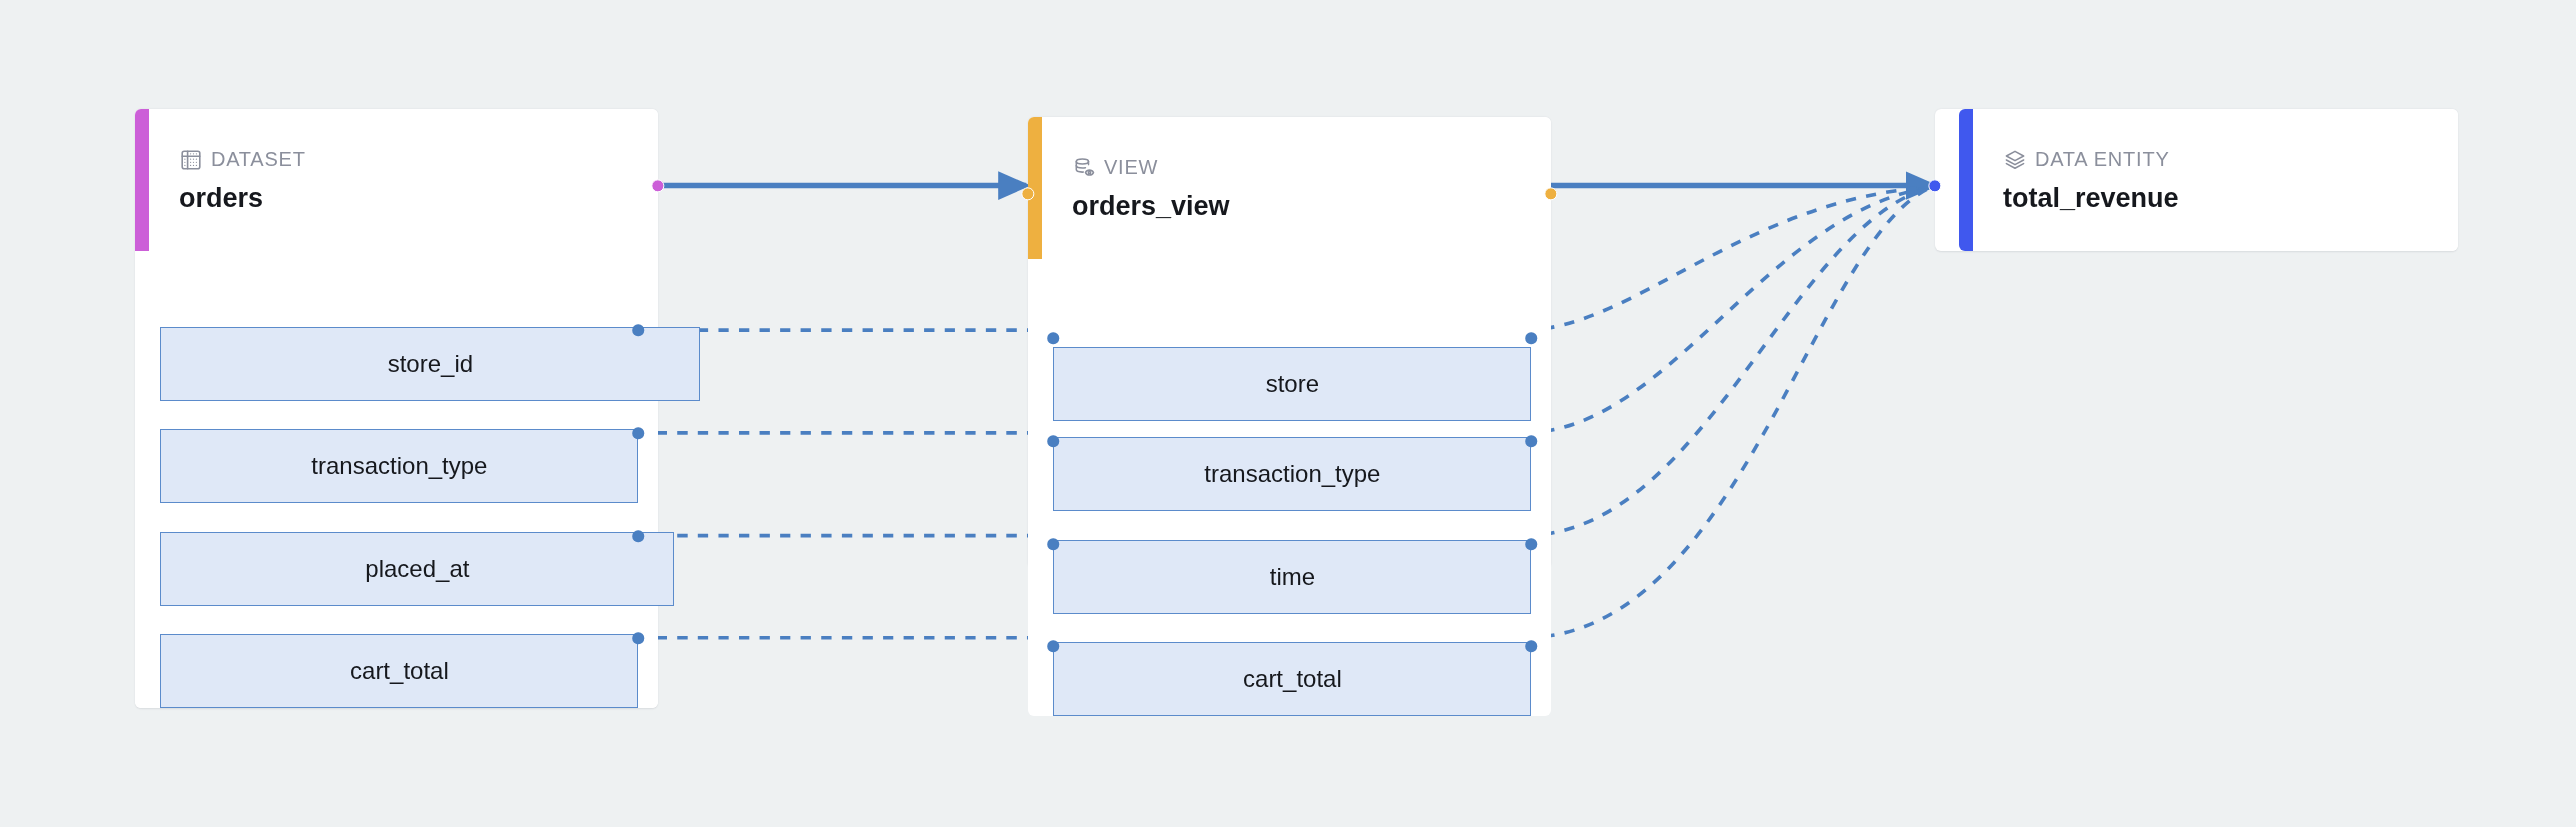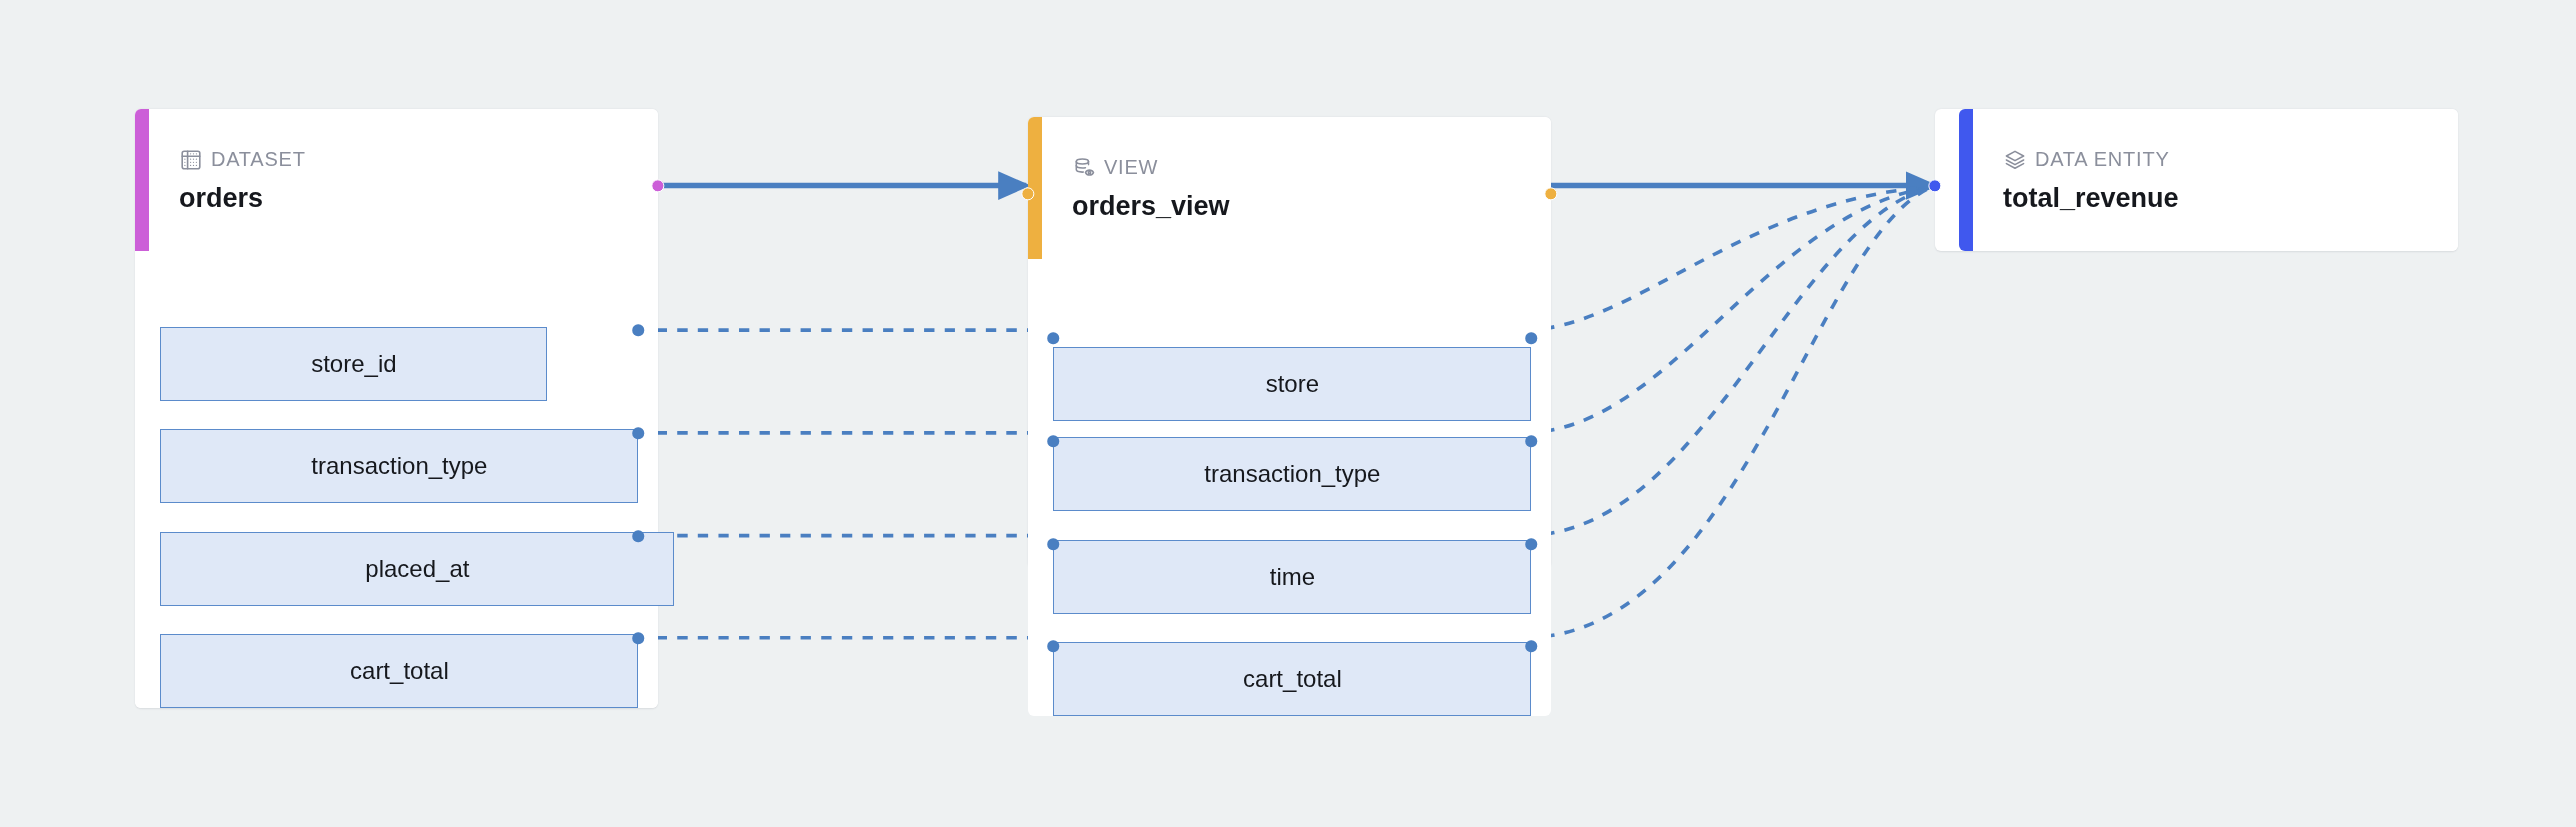--- a/index.html
+++ b/index.html
@@ -221,21 +221,21 @@
               <circle cx="17.4" cy="5.8" r="0.62" fill="#8b8f9c" stroke="none"></circle>
             </svg>
           </span>
           <span class="node-kind-label">DATASET</span>
         </div>
         <div class="node-title">orders</div>
       </div>
     </div>
 
     <div class="node-body" style="height:457px;">
-      <div class="field" style="left:25.4px; top:76px; width:387px;">
+      <div class="field" style="left:25.4px; top:76px; width:540px;">
         <span class="field-label">store_id</span>
       </div>
       <div class="field" style="left:25.4px; top:178px; width:478px;">
         <span class="field-label">transaction_type</span>
       </div>
       <div class="field" style="left:25.4px; top:281px; width:514px;">
         <span class="field-label">placed_at</span>
       </div>
       <div class="field" style="left:25.4px; top:383px; width:478px;">
         <span class="field-label">cart_total</span>

